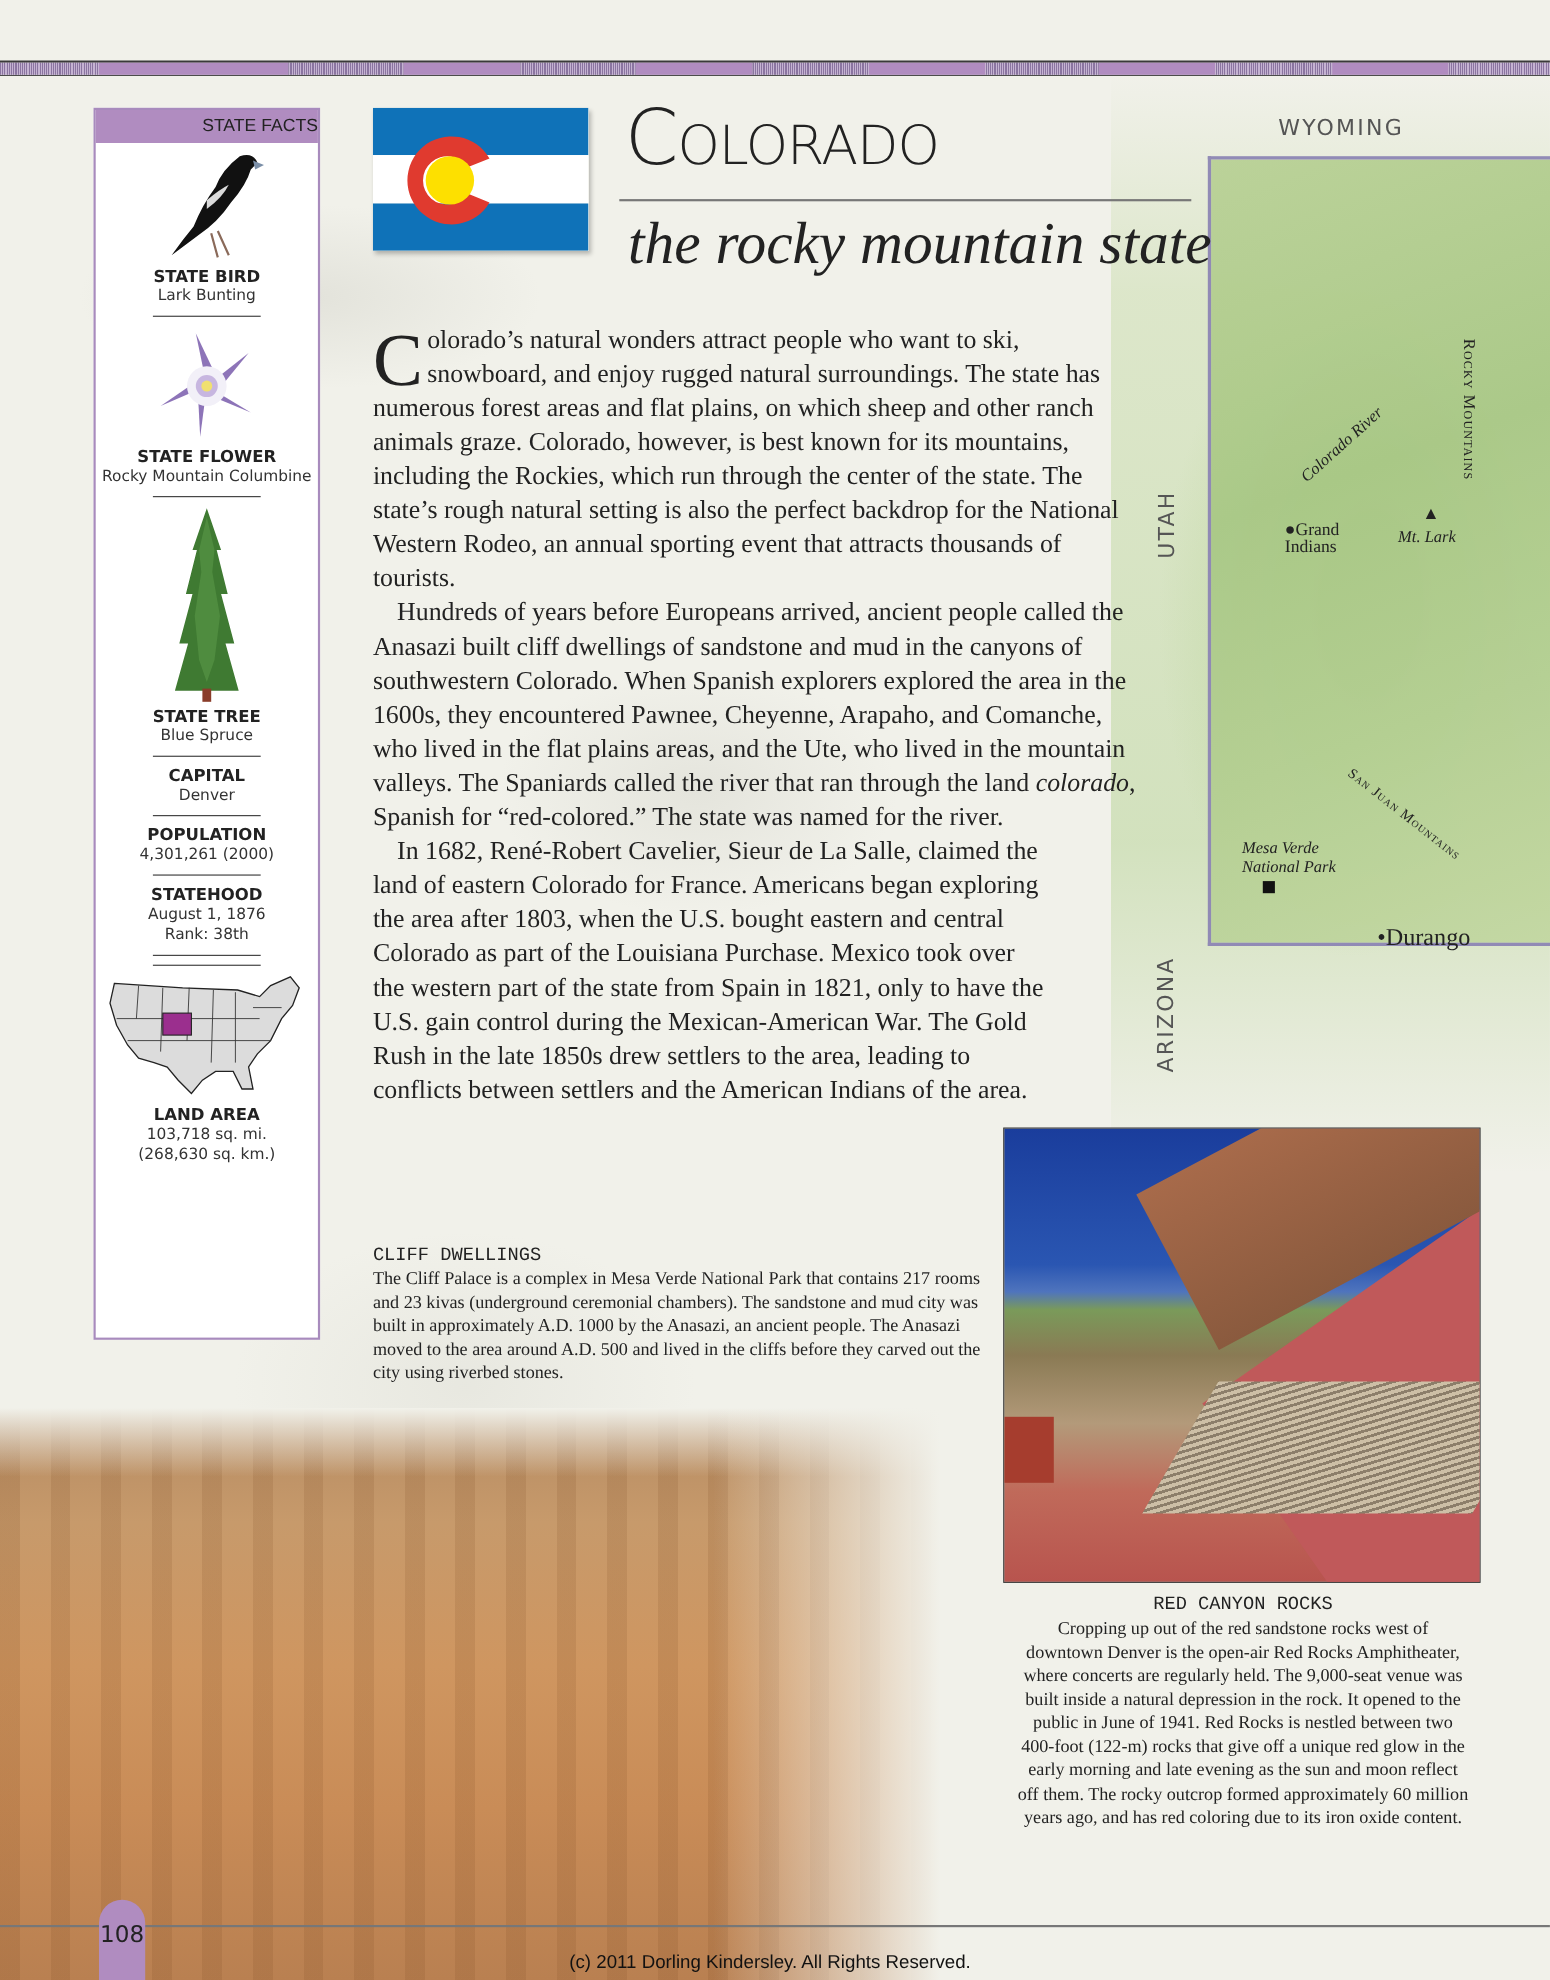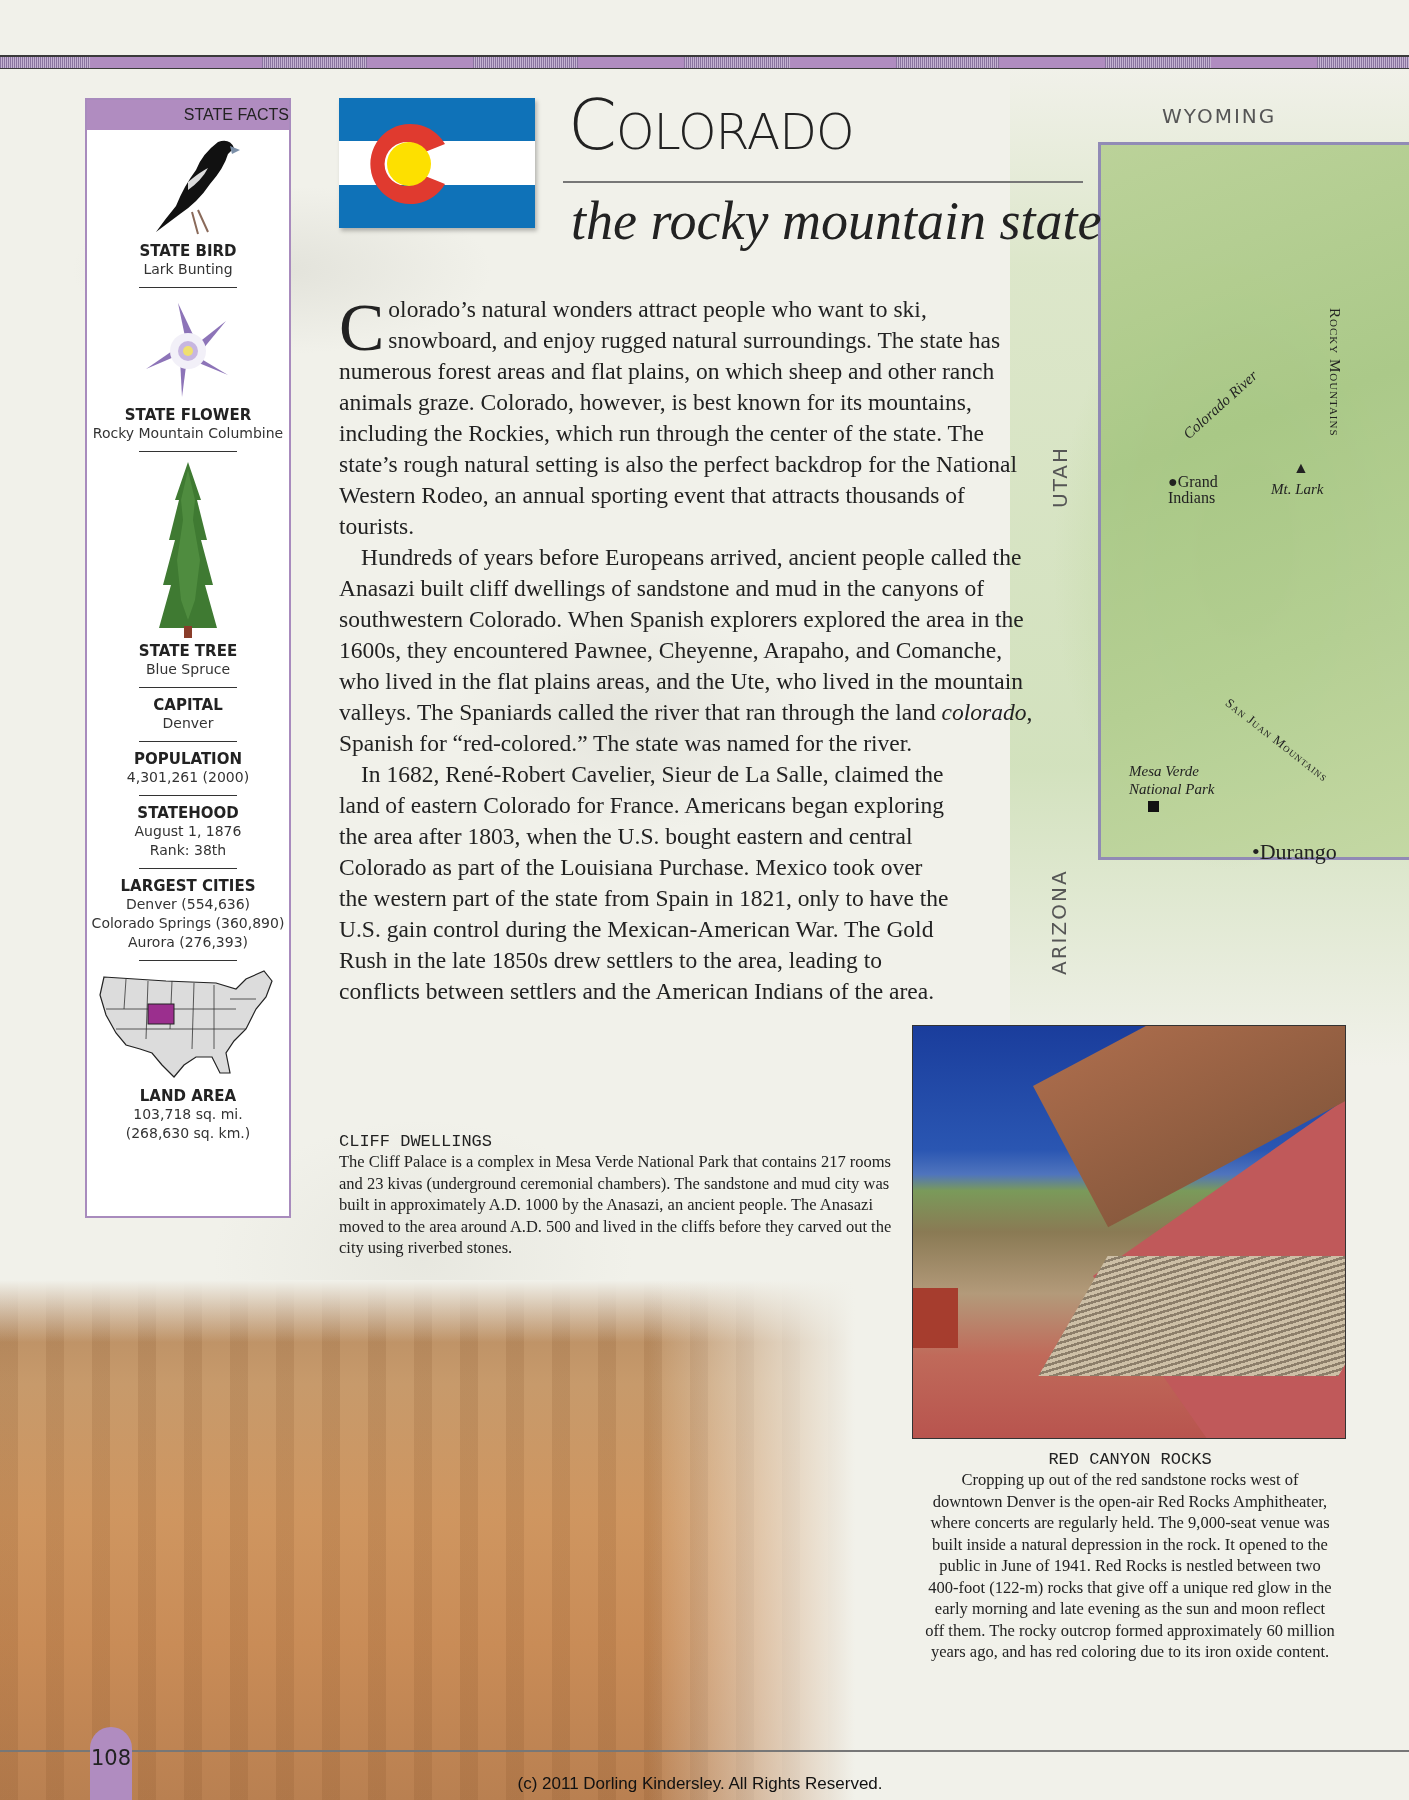--- a/index.html
+++ b/index.html
@@ -166,26 +166,20 @@
   </div>
   <div class="sep"></div>
 
   <div class="fact">
     <div class="lbl">STATEHOOD</div>
     <div class="val">August 1, 1876</div>
     <div class="val">Rank: 38th</div>
   </div>
   <div class="sep"></div>
 
-  <div class="fact">
-    <div class="lbl">LARGEST CITIES</div>
-    <div class="val">Denver (554,636)</div>
-    <div class="val">Colorado Springs (360,890)</div>
-    <div class="val">Aurora (276,393)</div>
-  </div>
   <div class="sep"></div>
 
   <div class="imgbox" style="width:184px;height:112px;">
     <svg width="184" height="112" viewBox="0 0 184 112">
       <path d="M8 8 L70 12 L120 14 L140 20 L150 10 L168 2 L176 12 L170 28 L160 40 L150 60 L138 72 L130 84 L134 104 L124 104 L116 88 L100 88 L88 96 L78 108 L66 96 L56 84 L44 80 L30 76 L20 64 L10 46 L4 26z" fill="#dcdcdc" stroke="#222" stroke-width="1.2"></path>
       <path d="M30 10 L28 40 M52 12 L50 70 M76 12 L74 60 M98 14 L96 80 M118 16 L118 80 M10 40 L140 40 M20 60 L150 60 M134 30 L160 30" stroke="#333" stroke-width=".8" fill="none"></path>
       <rect x="52" y="35" width="26" height="20" fill="#9b2f8e" stroke="#222" stroke-width="1"></rect>
     </svg>
   </div>
   <div class="fact" style="margin-top:6px;">

